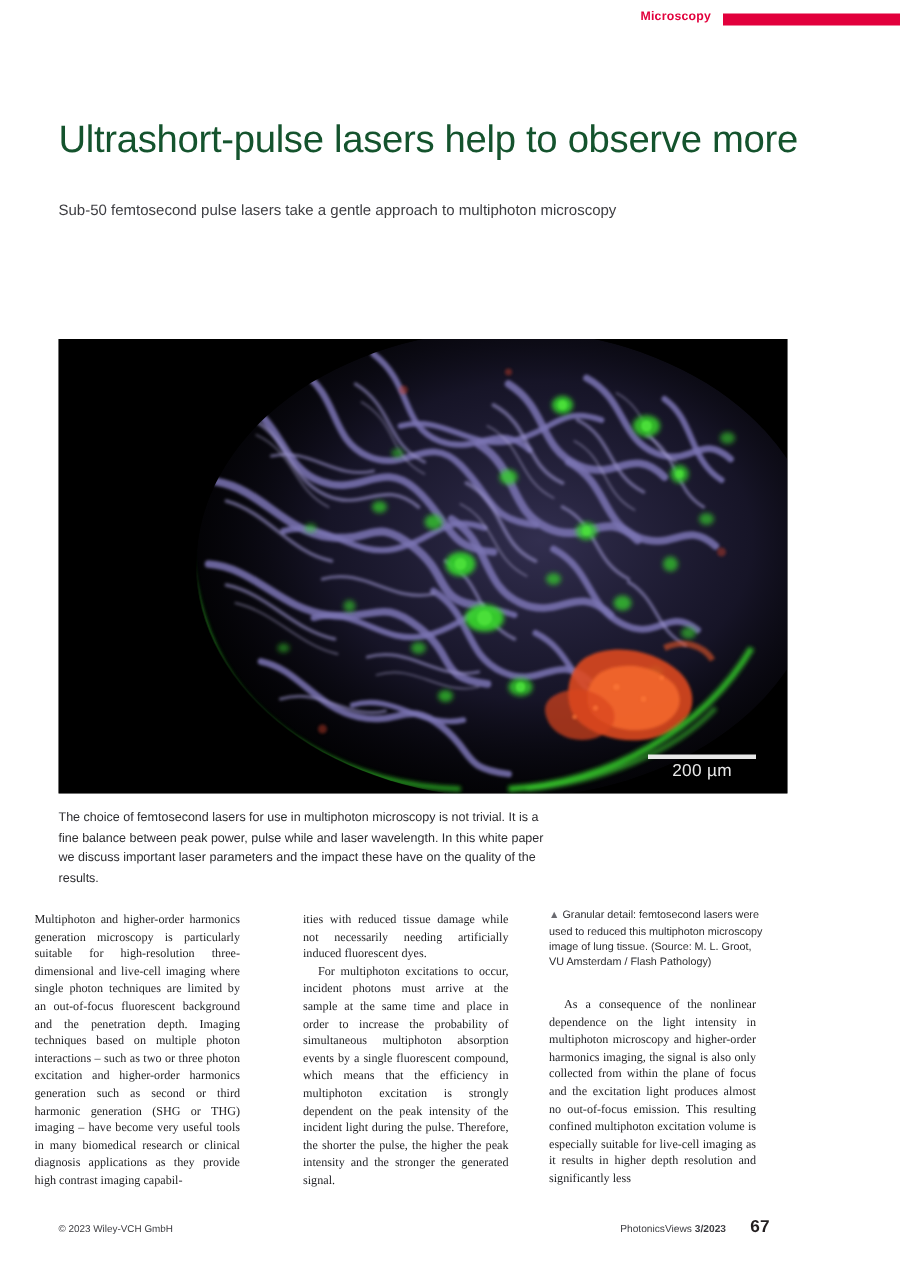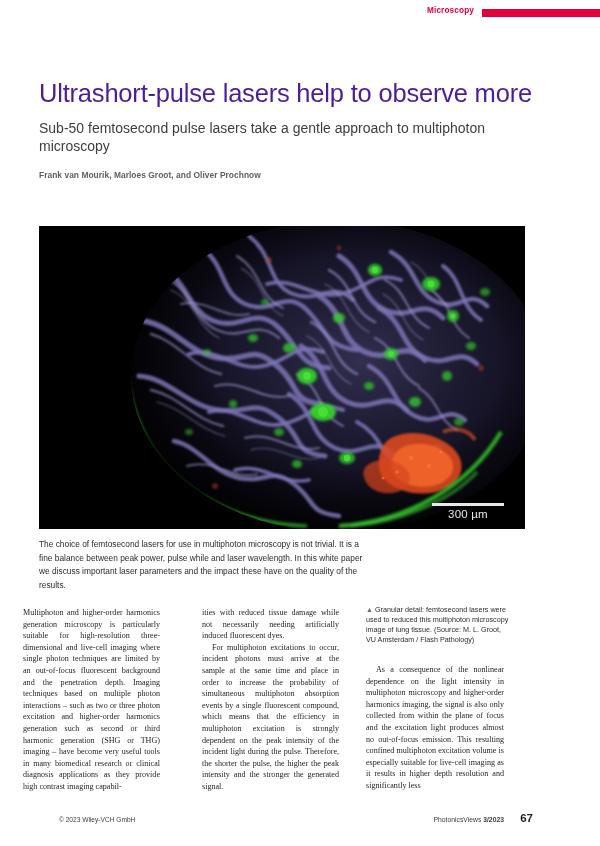--- a/index.html
+++ b/index.html
@@ -49,30 +49,30 @@
     position: absolute;
     left: 39px;
     top: 78px;
     width: 500px;
   }
   .headline {
     font-family: "Liberation Sans", sans-serif;
     font-size: 25.5px;
     line-height: 31px;
     font-weight: normal;
-    color: #4c1d95;
+    color: #14532d;
     margin: 0;
     letter-spacing: -0.2px;
   }
   .subhead {
     font-family: "Liberation Sans", sans-serif;
-    font-size: 14px;
+    font-size: 10px;
     line-height: 17.5px;
     color: #3d3d41;
-    margin: 11px 0 0 0;
+    margin: 23px 0 0 0;
     font-weight: normal;
     max-width: 480px;
   }
   .byline {
     font-family: "Liberation Sans", sans-serif;
     font-size: 8.4px;
     font-weight: bold;
     color: #5e5e64;
     margin: 15px 0 0 0;
     letter-spacing: 0.05px;
@@ -161,21 +161,20 @@
   }
   .col3 { top: 664px; }
 
   
   .footer {
     position: absolute;
     left: 0;
     bottom: 16px;
     width: 544px;
     height: 14px;
-    margin-left: 20px;
   }
   .footer-left {
     position: absolute;
     left: 39px;
     top: 0;
     font-family: "Liberation Sans", sans-serif;
     font-size: 6.6px;
     color: #3d3d41;
     white-space: nowrap;
   }
@@ -205,21 +204,20 @@
 <body>
 
 <div class="runhead">
   <div class="runhead-label">Microscopy</div>
   <div class="runhead-bar"></div>
 </div>
 
 <div class="title-block">
   <h1 class="headline">Ultrashort-pulse lasers help to observe more</h1>
   <p class="subhead">Sub-50 femtosecond pulse lasers take a gentle approach to multiphoton microscopy</p>
-  <p class="byline">Frank van Mourik, Marloes Groot, and Oliver Prochnow</p>
 </div>
 
 <div class="figure">
   <svg class="fig-canvas" viewBox="0 0 486 303" preserveAspectRatio="none">
     <defs>
       <clipPath id="tissueClip">
         <ellipse cx="300" cy="150" rx="208" ry="156"></ellipse>
       </clipPath>
       <radialGradient id="tissueGlow" cx="55%" cy="45%" r="62%">
         <stop offset="0%" stop-color="#5b5590" stop-opacity="0.55"></stop>
@@ -361,21 +359,21 @@
         <path d="M438 246 C410 276 360 296 312 300" stroke="#3fd833" stroke-width="3" opacity="0.6"></path>
       </g>
     </g>
 
     <path d="M0 0 H486 V303 H0 Z
              M300 -6 a208 156 0 1 0 0.1 0 Z" fill="#000000" fill-rule="evenodd" opacity="0.0"></path>
   </svg>
 
   <div class="scalebar">
     <div class="scalebar-line"></div>
-    <div class="scalebar-text">300 µm</div>
+    <div class="scalebar-text">200 µm</div>
   </div>
 </div>
 
 <div class="lead">The choice of femtosecond lasers for use in multiphoton microscopy is not trivial. It is a fine balance between peak power, pulse while and laser wavelength. In this white paper we discuss important laser parameters and the impact these have on the quality of the results.</div>
 
 <div class="figcaption">
   <span class="caption-marker">▲</span>
   <span>Granular detail: femtosecond lasers were used to reduced this multiphoton microscopy image of lung tissue. (Source: M. L. Groot, VU Amsterdam / Flash Pathology)</span>
 </div>
 

